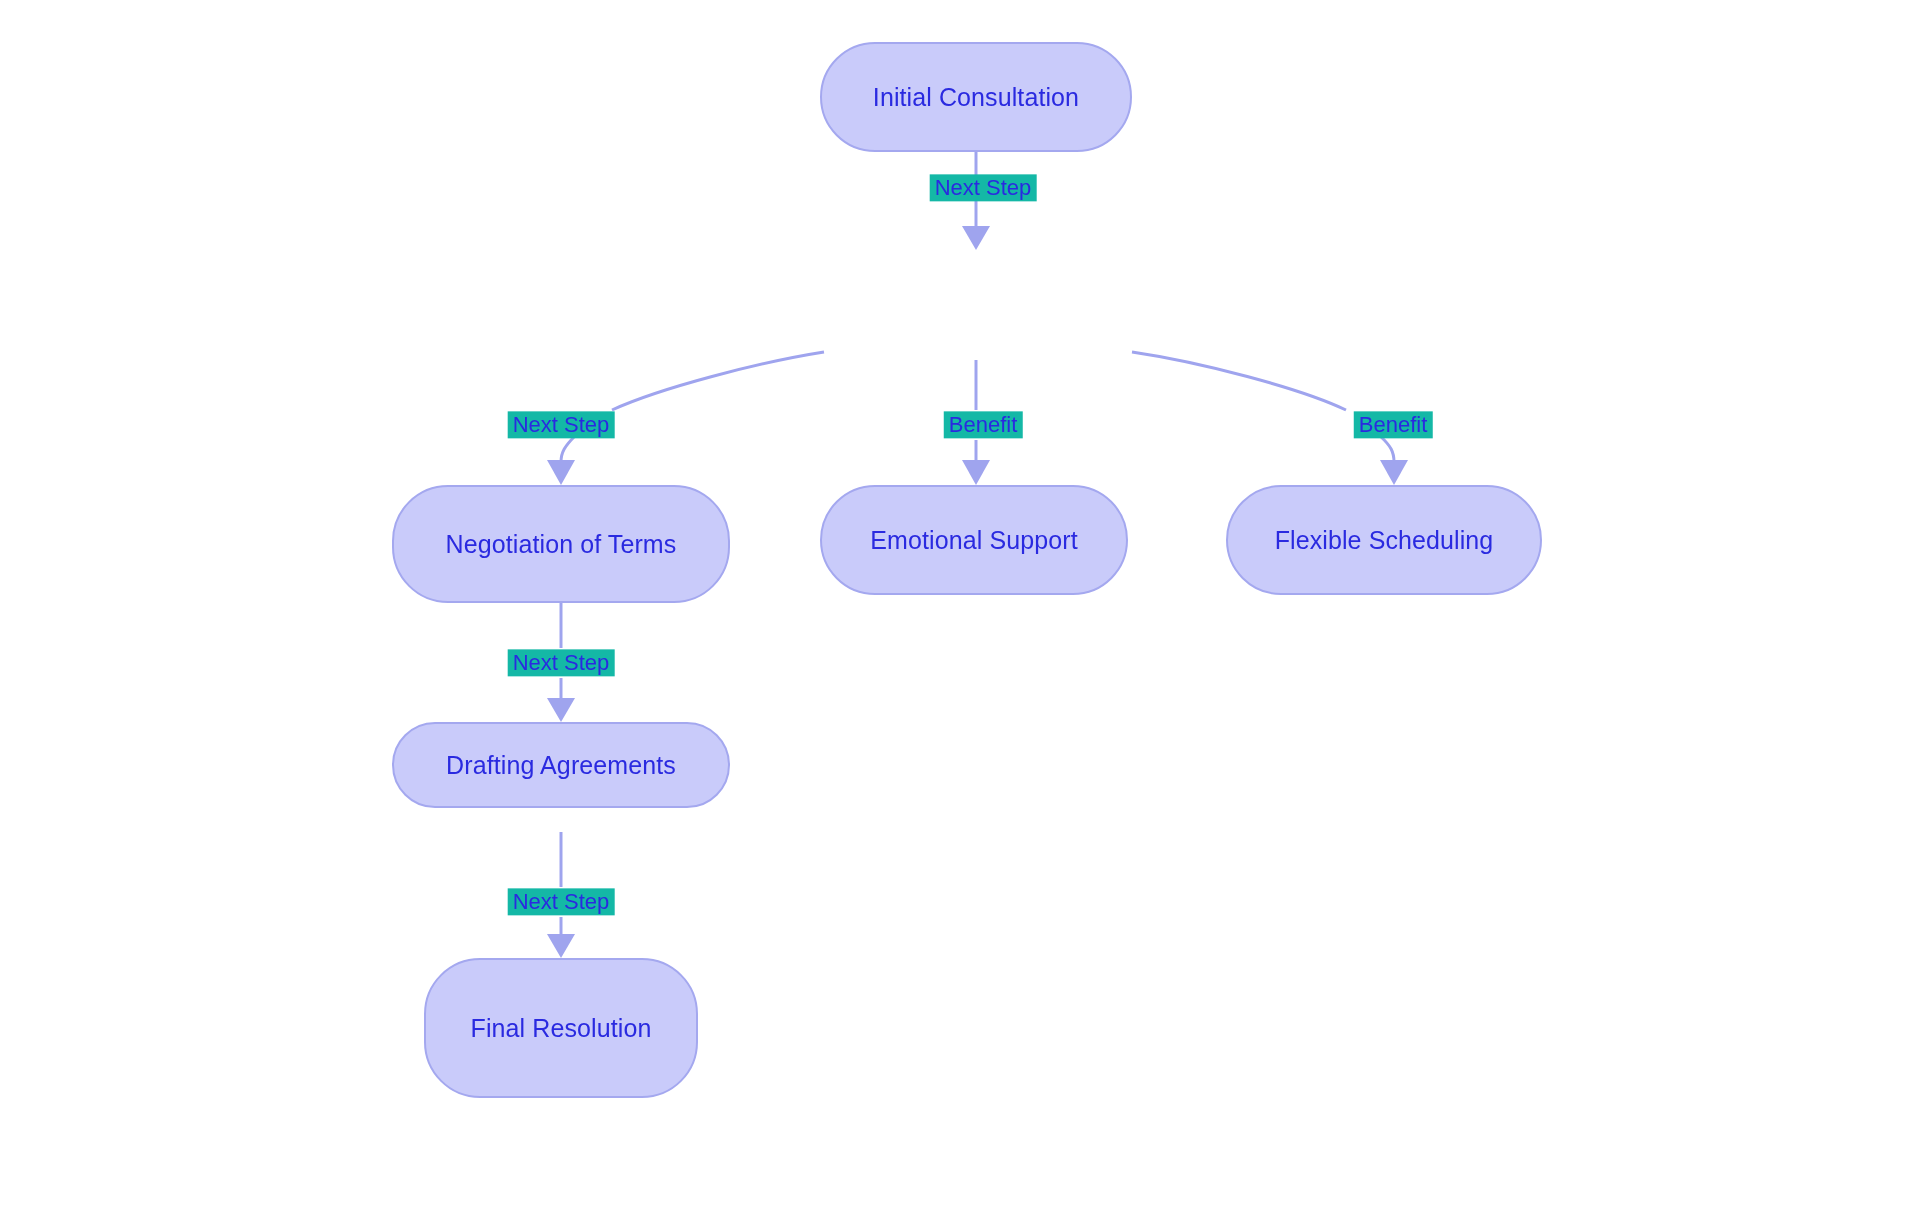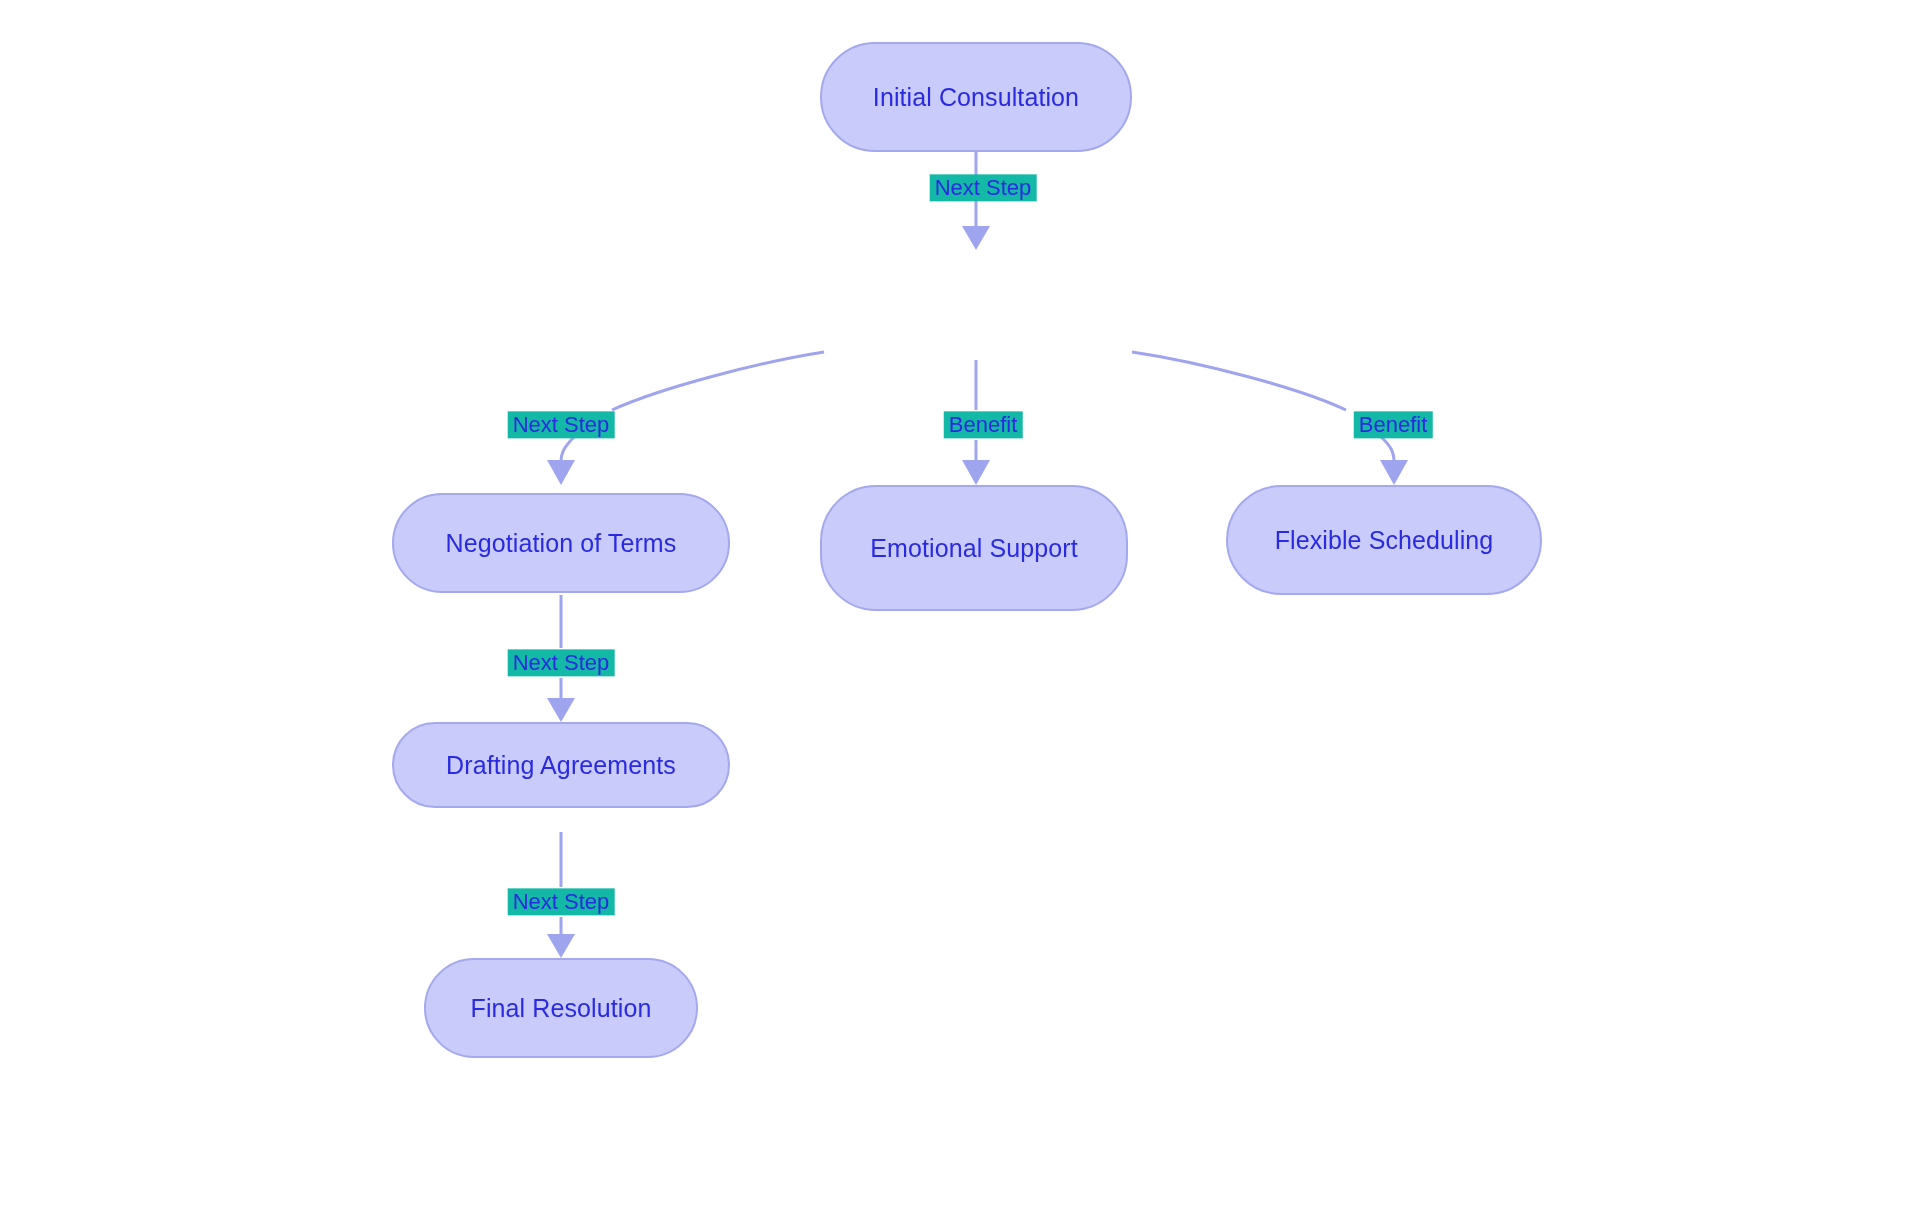--- a/index.html
+++ b/index.html
@@ -161,24 +161,24 @@
 
   <div class="edge-label" style="left:1393px; top:425px;">Benefit</div>
 
   <div class="edge-label" style="left:561px; top:663px;">Next Step</div>
 
   <div class="edge-label" style="left:561px; top:902px;">Next Step</div>
 
   <div class="node" style="left:820px; top:12px; width:312px; height:110px;margin-top:30px;">Initial Consultation</div>
 
 
-  <div class="node" style="left:392px; top:485px; width:338px; height:100px;margin-top:8px;">Negotiation of Terms</div>
+  <div class="node" style="left:392px; top:485px; width:338px; height:118px;">Negotiation of Terms</div>
 
-  <div class="node" style="left:820px; top:485px; width:308px; height:126px;">Emotional Support</div>
+  <div class="node" style="left:820px; top:485px; width:308px; height:110px;">Emotional Support</div>
 
   <div class="node" style="left:1226px; top:485px; width:316px; height:110px;">Flexible Scheduling</div>
 
   <div class="node" style="left:392px; top:722px; width:338px; height:86px;">Drafting Agreements</div>
 
-  <div class="node" style="left:424px; top:958px; width:274px; height:100px;">Final Resolution</div>
+  <div class="node" style="left:424px; top:958px; width:274px; height:140px;">Final Resolution</div>
 
 
 </div>
 
 </body></html>

